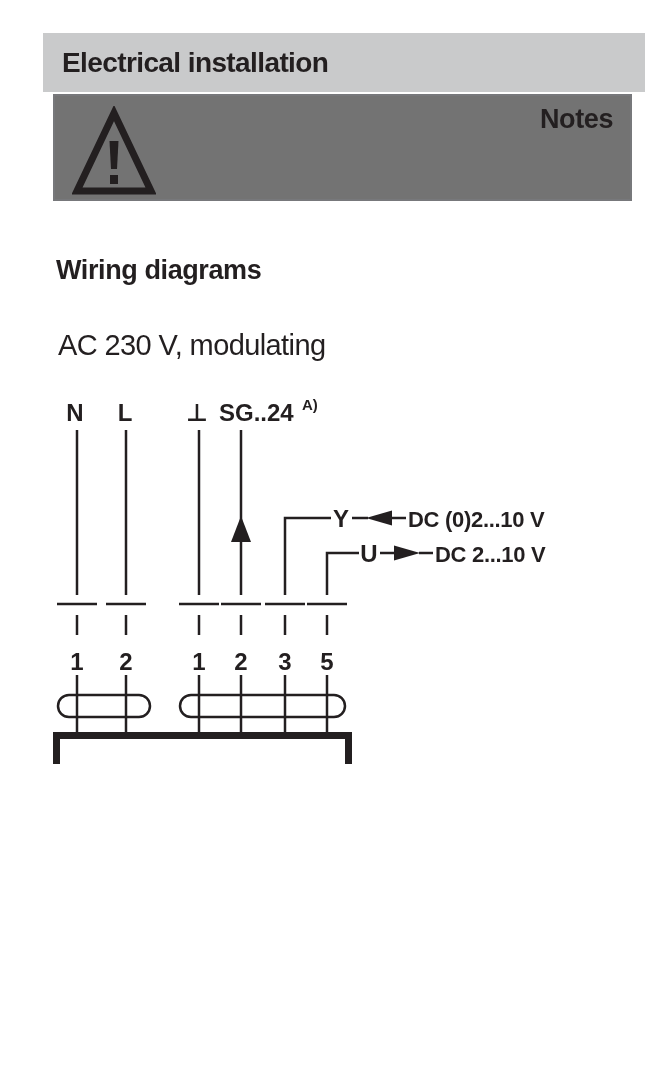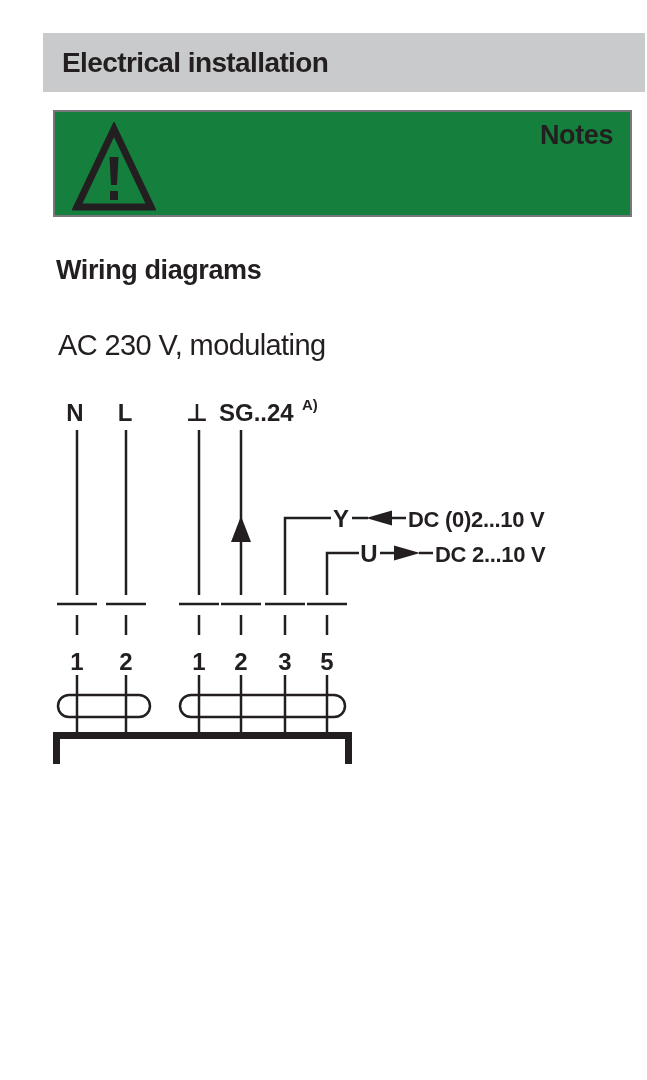--- a/index.html
+++ b/index.html
@@ -9,22 +9,22 @@
   }
   .header-bar{
     position:absolute;left:43px;top:33px;width:602px;height:59px;
     background:#c9cacb;display:flex;align-items:center;box-sizing:border-box;
     padding-left:19px;
   }
   .header-title{
     font-weight:bold;font-size:28px;letter-spacing:-0.6px;color:#231f20;
   }
   .notes-box{
-    position:absolute;left:53px;top:110px;width:579px;height:107px;
-    border:2px solid #77787b;box-sizing:border-box;background:#15803d;
+    position:absolute;left:53px;top:94px;width:579px;height:107px;
+    border:2px solid #77787b;box-sizing:border-box;background:#737373;
   }
   .warning-icon{position:absolute;left:17px;top:10px;}
   .notes-label{
     position:absolute;right:17px;top:8px;font-weight:bold;font-size:27px;
     letter-spacing:-0.4px;
   }
   .section-heading{
     position:absolute;left:55px;top:254px;font-weight:bold;font-size:27px;
     letter-spacing:-0.4px;margin:1px;
   }

